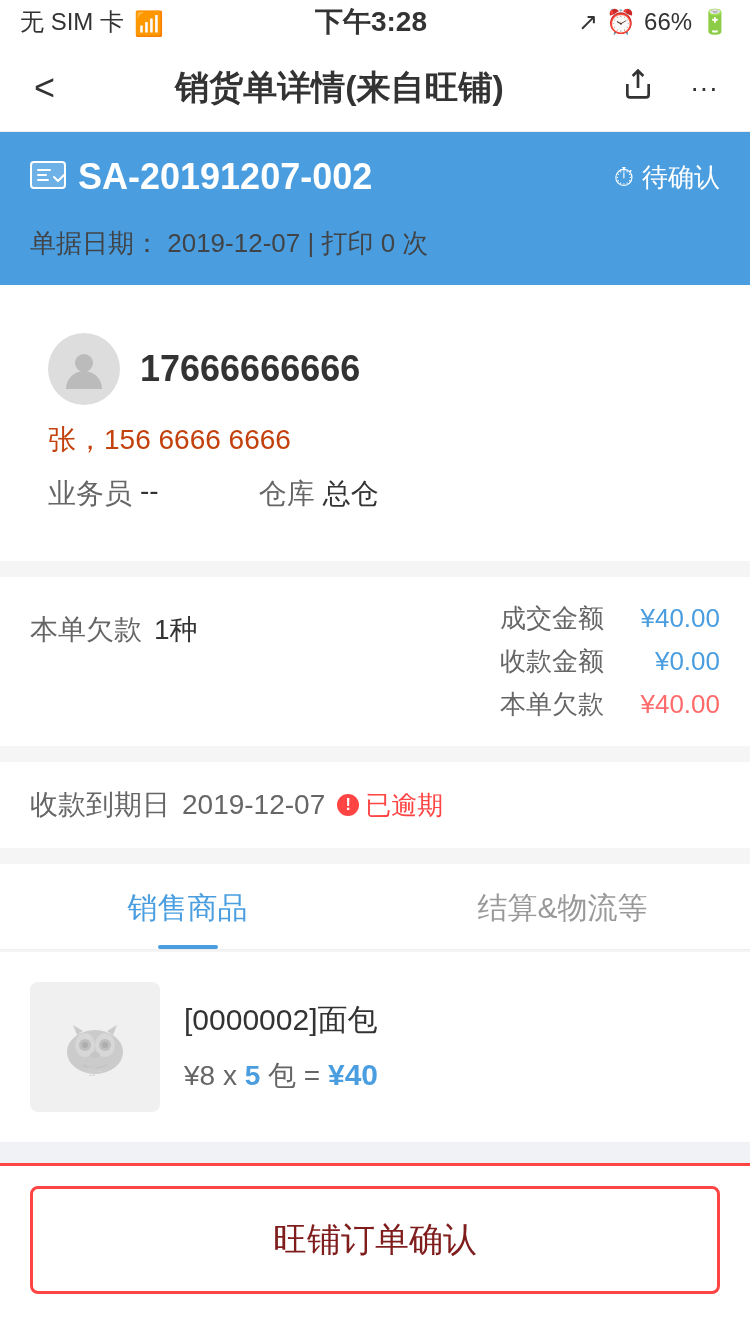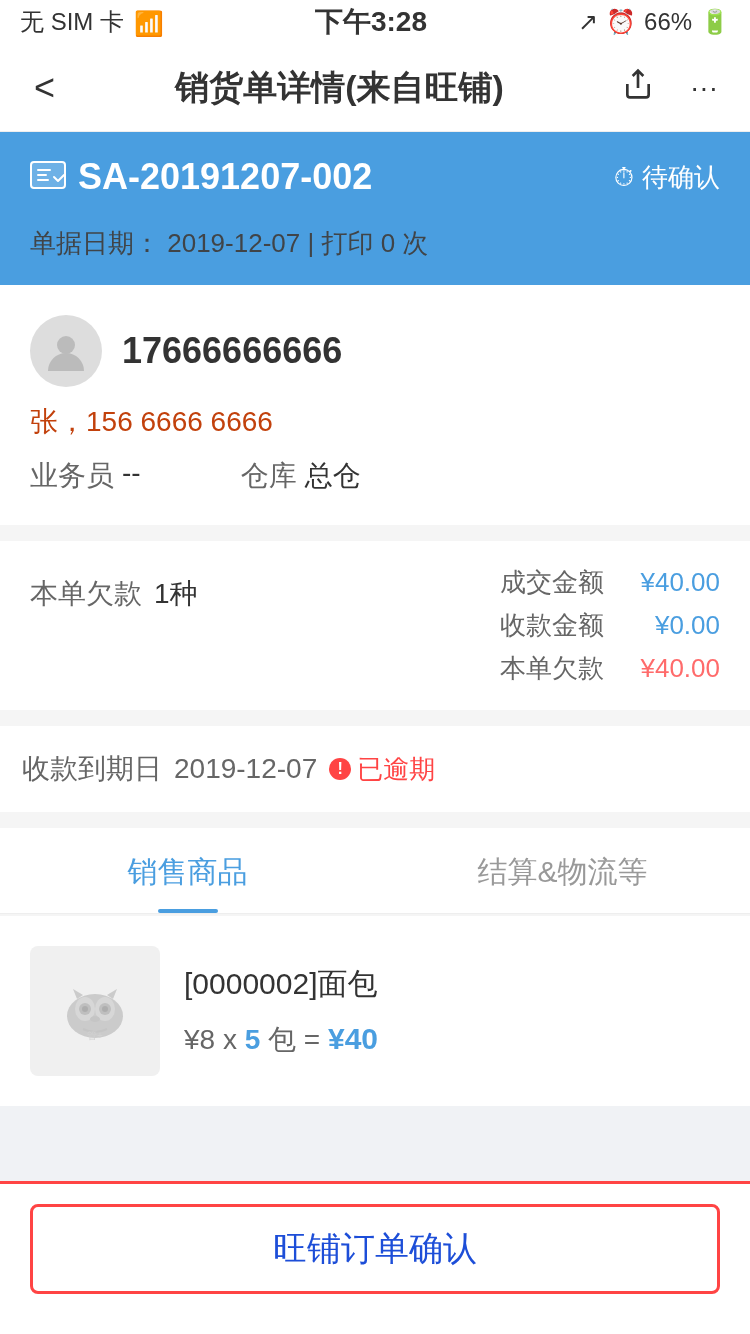--- a/index.html
+++ b/index.html
@@ -91,21 +91,21 @@
     }
     .order-date {
       font-size: 26px;
       color: #404040;
       opacity: 0.95;
     }
 
     
     .customer-section {
       background: #fff;
-      padding: 30px;
+      padding: 48px;
       margin-bottom: 16px;
     }
     .customer-row {
       display: flex;
       align-items: center;
       gap: 20px;
       margin-bottom: 16px;
     }
     .avatar {
       width: 72px;
@@ -166,21 +166,21 @@
       gap: 16px;
       font-size: 26px;
     }
     .amount-label { color: #666; }
     .amount-value { color: #4A9EE0; font-weight: 500; min-width: 100px; text-align: right; }
     .amount-value.red { color: #FF6B6B; }
 
     
     .payment-due-section {
       background: #fff;
-      padding: 24px 22px;
+      padding: 24px 30px;
       margin-bottom: 16px;
       display: flex;
       align-items: center;
       gap: 12px;
       font-size: 28px;
       color: #666;
     }
     .overdue-badge {
       display: flex;
       align-items: center;
@@ -283,24 +283,24 @@
       position: fixed;
       bottom: 0;
       left: 0;
       width: 750px;
       background: #fff;
       padding: 20px 30px 40px;
       border-top: 3px solid #FF4444;
     }
     .confirm-btn {
       width: 100%;
-      height: 90px;
+      height: 108px;
       border: 3px solid #FF4444;
       background: #fff;
-      color: #1d4ed8;
+      color: #7f1d1d;
       font-size: 34px;
       font-weight: 500;
       border-radius: 8px;
       cursor: pointer;
       display: flex;
       align-items: center;
       justify-content: center;
     }
 
     

